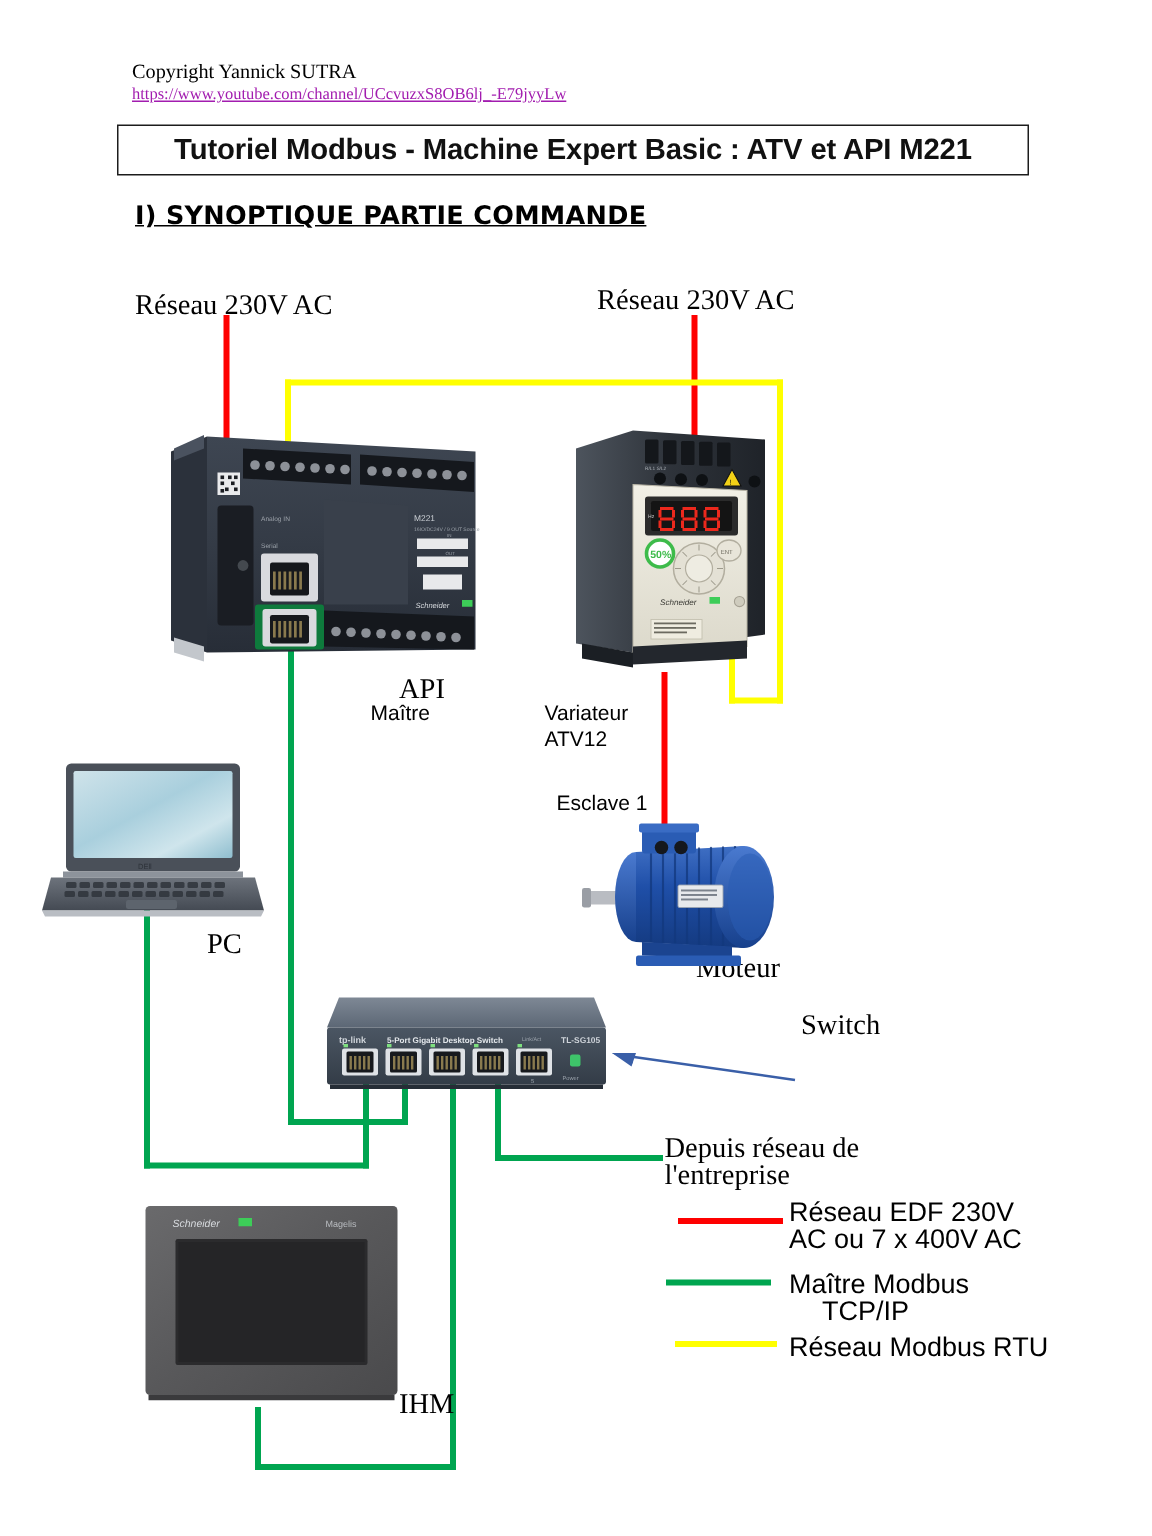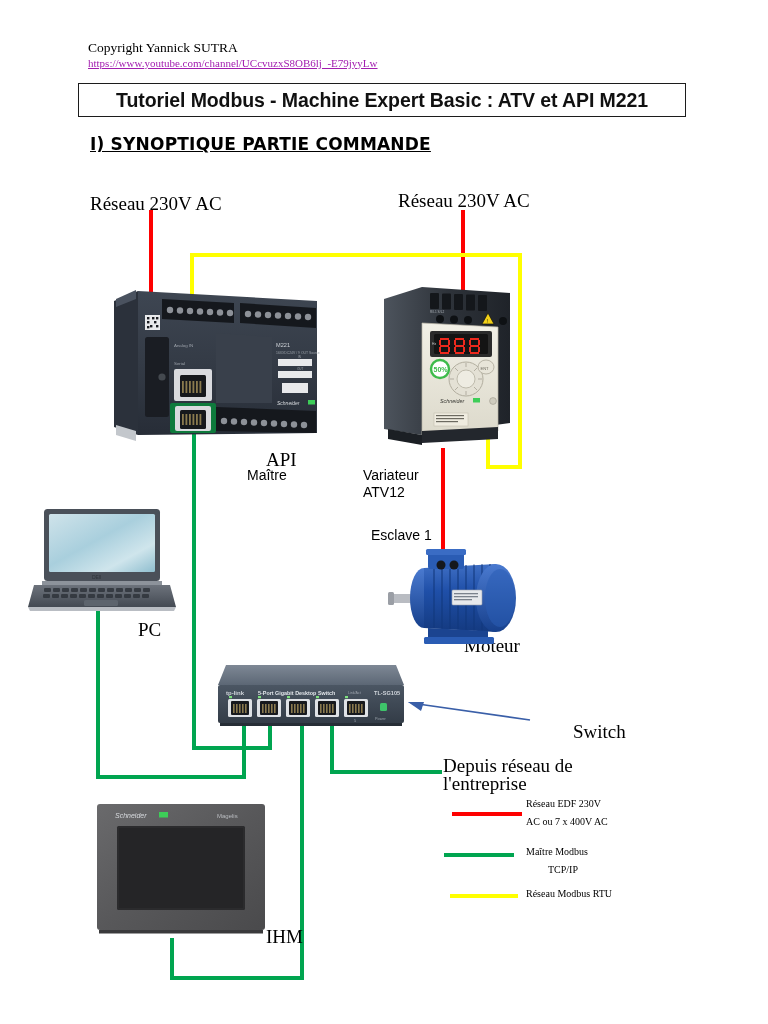--- a/index.html
+++ b/index.html
@@ -56,22 +56,22 @@
   
   .wire { position: absolute; }
   .w-red    { background: #fe0000; }
   .w-green  { background: #00a550; }
   .w-yellow { background: #ffff00; }
 
   
   .legend-line { position: absolute; height: 3.5px; }
   .legend-txt {
     position: absolute;
-    font-family: Liberation Serif, serif;
-    font-size: 10px; color: #000; line-height: 1.3; white-space: nowrap;
+    font-family: Liberation Sans, sans-serif;
+    font-size: 18px; color: #000; line-height: 1.3; white-space: nowrap;
   }
 
   
 
   
   .plc { position: absolute; left: 112px; top: 285px; width: 210px; height: 160px; }
 
   
   .atv { position: absolute; left: 378px; top: 283px; width: 140px; height: 165px; }
 
@@ -140,21 +140,21 @@
 
   <div class="lbl" style="left:266px; top:448px;">API</div>
   <div class="lbl-sans" style="left:247px; top:466px;">Maître</div>
 
   <div class="lbl-sans" style="left:363px; top:466px;">Variateur</div>
   <div class="lbl-sans" style="left:363px; top:483px;">ATV12</div>
   <div class="lbl-sans" style="left:371px; top:510px;margin-top:16px;">Esclave 1</div>
 
   <div class="lbl" style="left:114px; top:618px;margin-left:24px;">PC</div>
   <div class="lbl" style="left:464px; top:634px;">Moteur</div>
-  <div class="lbl" style="left:534px; top:720px;margin-left:39px;">Switch</div>
+  <div class="lbl" style="left:534px; top:672px;">Switch</div>
   <div class="lbl" style="left:266px; top:925px;">IHM</div>
 
   <div class="lbl" style="left:443px; top:754px;">Depuis réseau de</div>
   <div class="lbl" style="left:443px; top:772px;text-align:center;">l'entreprise</div>
 
   <svg class="switch-arrow" viewBox="0 0 128 22">
     <line x1="126" y1="20" x2="14" y2="4" stroke="#3a5fa8" stroke-width="1.7"></line>
     <polygon points="4,2 20,2 17,11" fill="#3a5fa8"></polygon>
     <polygon points="4,2 18,9 16,2" fill="#3a5fa8"></polygon>
   </svg>

